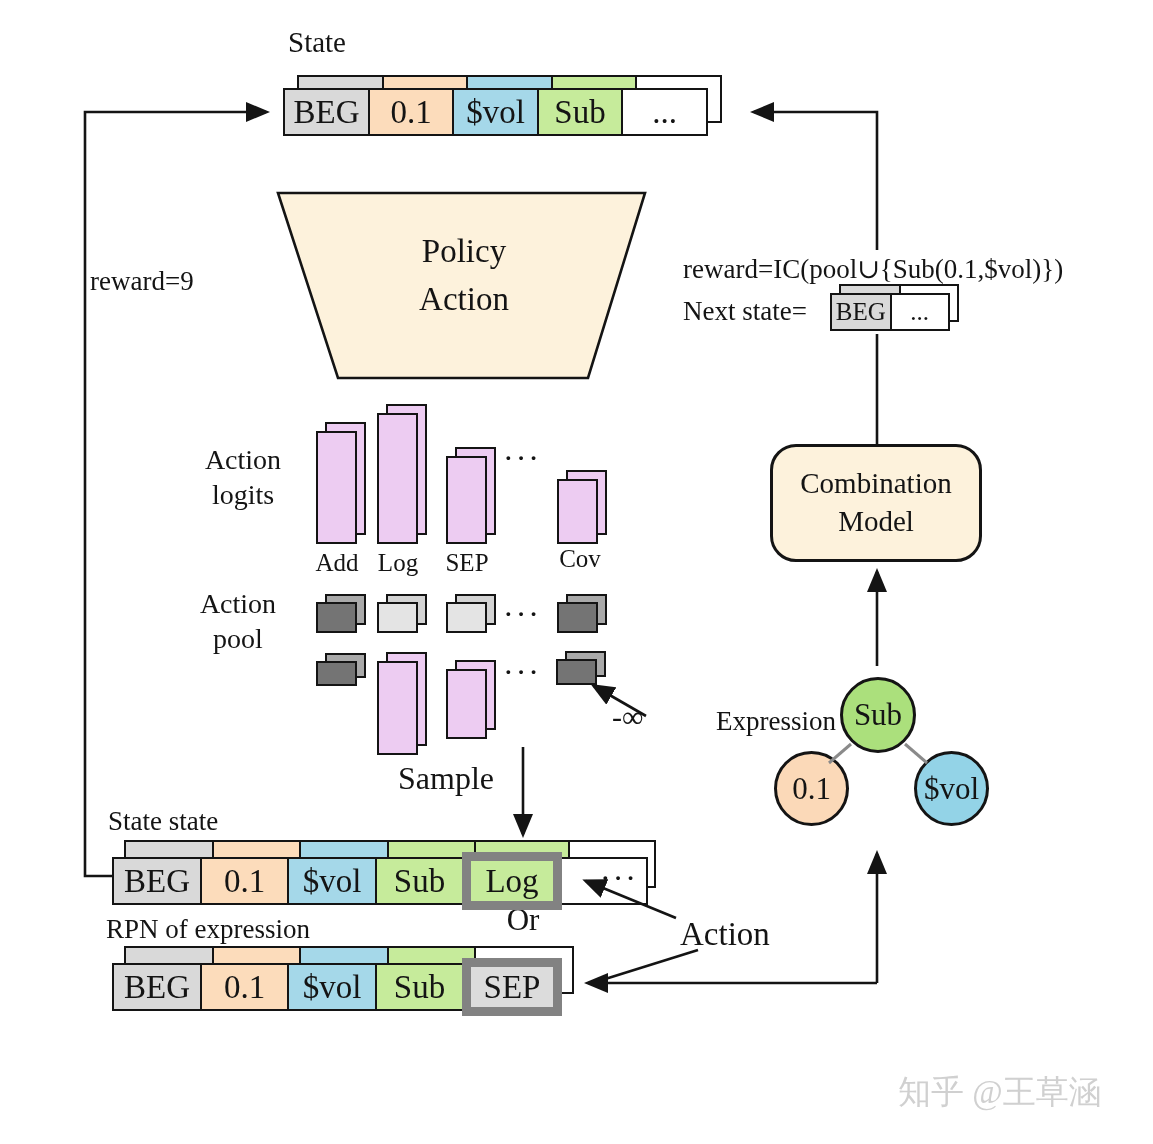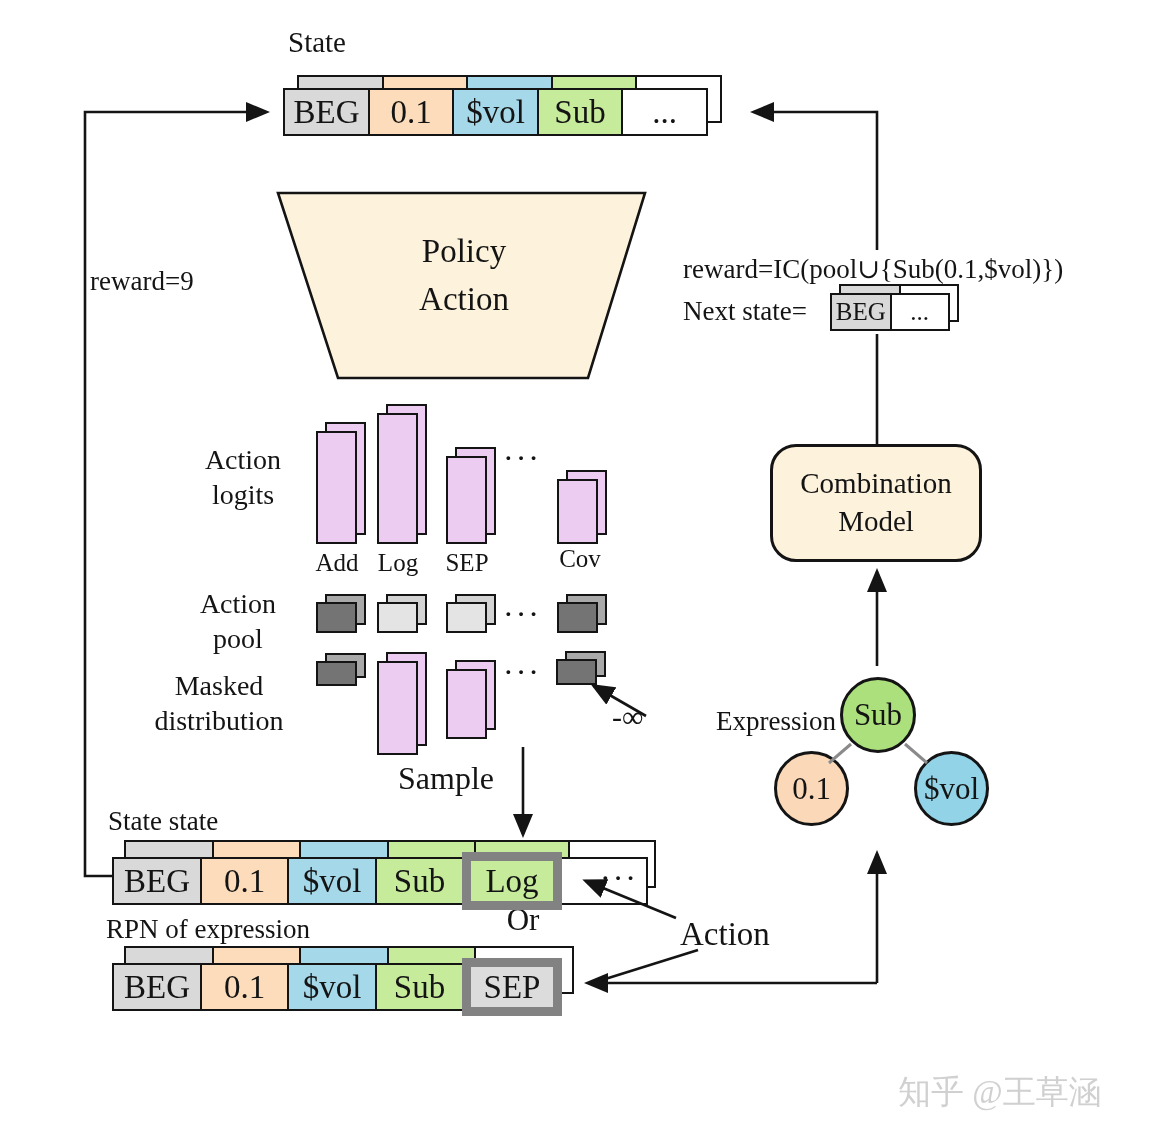--- a/index.html
+++ b/index.html
@@ -125,24 +125,20 @@
   <div class="msk z1" style="left: 325px; top: 594px; height: 31px; background-color: rgb(169, 169, 169);"></div>
   <div class="msk z2" style="left: 316px; top: 602px; height: 31px; background-color: rgb(116, 116, 116);"></div>
   <div class="msk z1" style="left: 386px; top: 594px; height: 31px; background-color: rgb(211, 211, 211);"></div>
   <div class="msk z2" style="left: 377px; top: 602px; height: 31px; background-color: rgb(228, 228, 228);"></div>
   <div class="msk z1" style="left: 455px; top: 594px; height: 31px; background-color: rgb(211, 211, 211);"></div>
   <div class="msk z2" style="left: 446px; top: 602px; height: 31px; background-color: rgb(228, 228, 228);"></div>
   <div class="dots" style="left:503px;top:596px;">···</div>
   <div class="msk z1" style="left: 566px; top: 594px; height: 31px; background-color: rgb(169, 169, 169);"></div>
   <div class="msk z2" style="left: 557px; top: 602px; height: 31px; background-color: rgb(116, 116, 116);"></div>
 
-  <div class="twolines" style="left:128px;top:668px;width:182px;">
-    <div>Masked</div>
-    <div>distribution</div>
-  </div>
 
   <div class="msk z1" style="left: 325px; top: 653px; height: 25px; background-color: rgb(169, 169, 169);"></div>
   <div class="msk z2" style="left: 316px; top: 661px; height: 25px; background-color: rgb(116, 116, 116);"></div>
   <div class="bar z1" style="left: 386px; top: 652px; height: 94px; background-color: rgb(237, 204, 242);"></div>
   <div class="bar z2" style="left: 377px; top: 661px; height: 94px; background-color: rgb(237, 204, 242);"></div>
   <div class="bar z1" style="left: 455px; top: 660px; height: 70px; background-color: rgb(237, 204, 242);"></div>
   <div class="bar z2" style="left: 446px; top: 669px; height: 70px; background-color: rgb(237, 204, 242);"></div>
   <div class="dots" style="left:503px;top:654px;">···</div>
   <div class="msk z1" style="left: 565px; top: 651px; height: 26px; background-color: rgb(169, 169, 169);"></div>
   <div class="msk z2" style="left: 556px; top: 659px; height: 26px; background-color: rgb(116, 116, 116);"></div>

